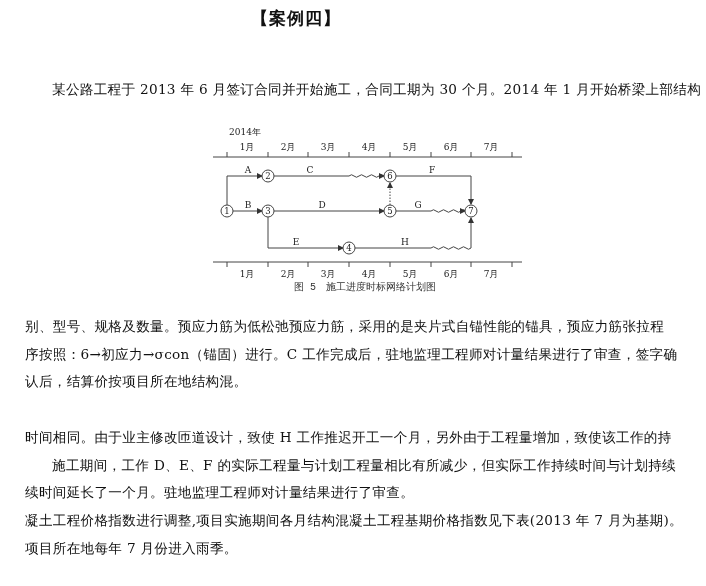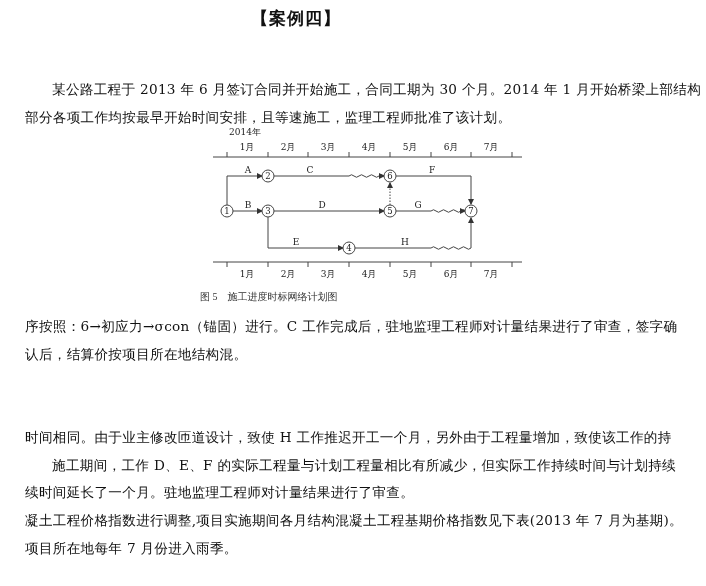--- a/index.html
+++ b/index.html
@@ -11,31 +11,30 @@
   .para { position:absolute; left:25px; width:660px; font-size:13.6px; line-height:27.5px;
           letter-spacing:0.3px; text-align:justify; }
   .para .line { display:block; white-space:nowrap; }
   .para .indent { padding-left:27px; }
   .p1 { top:40px;margin-top:36px; }
   .p2 { top:313px; }
   .p3 { top:424px; }
   .p4 { top:507px; }
   .figure { position:absolute; left:200px; top:120px; width:330px; height:190px; }
   svg text { font-family:"DejaVu Serif", "Liberation Serif", serif; }
-  .caption { position:absolute; left:0; top:170px; width:330px; text-align:left; font-size:10px;
-             font-family:Liberation Serif, serif; color:#333; }
+  .caption { position:absolute; left:0; top:160px; width:330px; text-align:center; font-size:10px;
+             font-family:Liberation Mono, monospace; color:#333; }
 </style>
 </head>
 <body>
 
 <div class="title">【案例四】</div>
 
 <div class="para p1">
   <span class="line indent">某公路工程于 2013 年 6 月签订合同并开始施工，合同工期为 30 个月。2014 年 1 月开始桥梁上部结构</span>
-  <span class="line">部分各项工作均按最早开始时间安排，且等速施工，监理工程师批准了该计划。</span>
 </div>
 
 <div class="figure">
   <svg width="330" height="170" viewBox="200 120 330 170">
     <defs>
       <marker id="arr" markerWidth="6" markerHeight="6" refX="5" refY="3" orient="auto">
         <path d="M0,0 L6,3 L0,6 z" fill="#333"></path>
       </marker>
     </defs>
     <g stroke="#444" fill="none" stroke-width="1">
@@ -127,20 +126,21 @@
         <text x="390" y="214">5</text>
         <text x="390" y="179">6</text>
         <text x="471" y="214">7</text>
       </g>
     </g>
   </svg>
   <div class="caption">图 5　施工进度时标网络计划图</div>
 </div>
 
 <div class="para p2">
+  <span class="line">别、型号、规格及数量。预应力筋为低松弛预应力筋，采用的是夹片式自锚性能的锚具，预应力筋张拉程</span>
   <span class="line">序按照：6→初应力→σcon（锚固）进行。C 工作完成后，驻地监理工程师对计量结果进行了审查，签字确</span>
   <span class="line">认后，结算价按项目所在地结构混。</span>
 </div>
 
 <div class="para p3">
   <span class="line">时间相同。由于业主修改匝道设计，致使 H 工作推迟开工一个月，另外由于工程量增加，致使该工作的持</span>
   <span class="line indent">施工期间，工作 D、E、F 的实际工程量与计划工程量相比有所减少，但实际工作持续时间与计划持续</span>
   <span class="line">续时间延长了一个月。驻地监理工程师对计量结果进行了审查。</span>
 </div>
 

